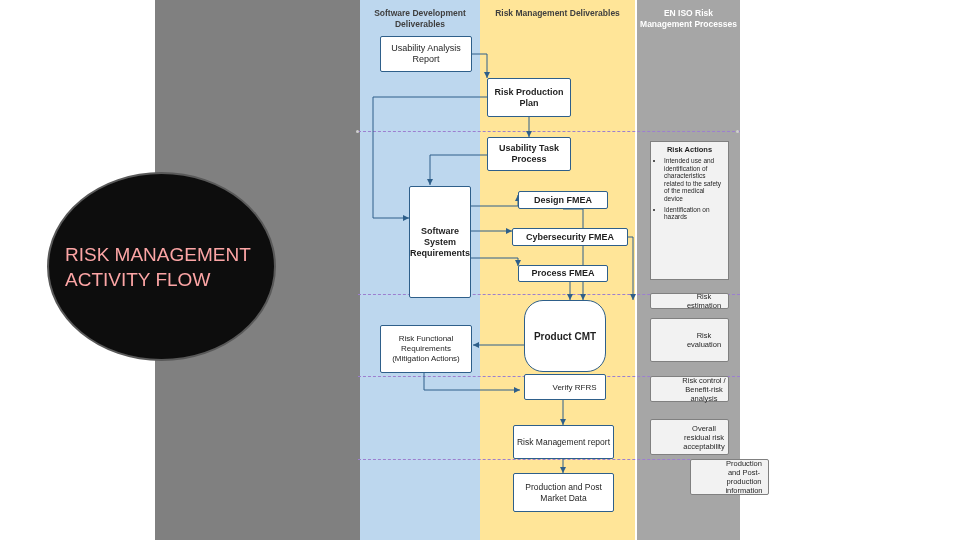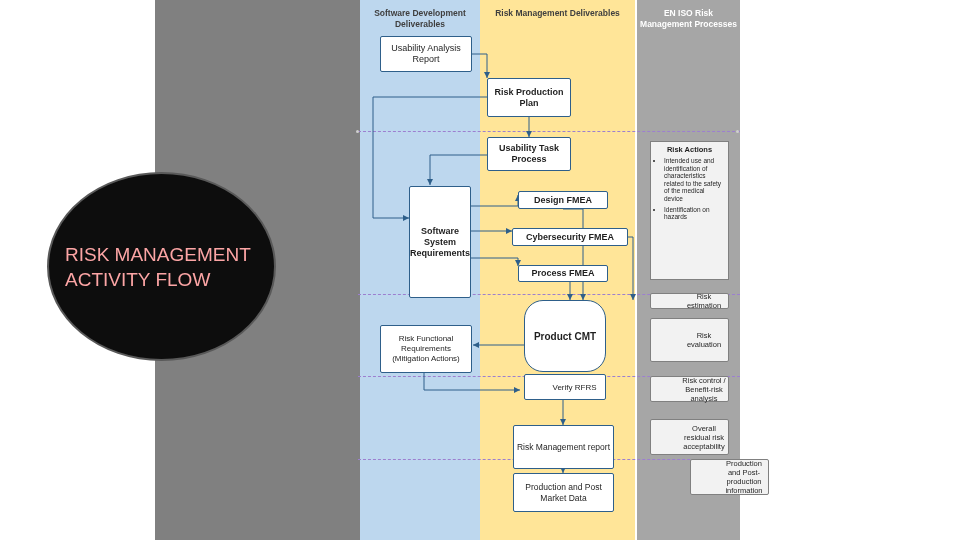--- a/index.html
+++ b/index.html
@@ -113,21 +113,21 @@
   <div class="node" style="left:409px;top:186px;width:62px;height:112px;font-weight:bold;">Software System Requirements</div>
   <div class="node" style="left:380px;top:325px;width:92px;height:48px;font-size:8px;line-height:10px;">Risk Functional Requirements (Mitigation Actions)</div>
 
   <div class="node b" style="left:487px;top:78px;width:84px;height:39px;">Risk Production Plan</div>
   <div class="node b" style="left:487px;top:137px;width:84px;height:34px;">Usability Task Process</div>
   <div class="node b" style="left:518px;top:191px;width:90px;height:18px;">Design FMEA</div>
   <div class="node b" style="left:512px;top:228px;width:116px;height:18px;">Cybersecurity FMEA</div>
   <div class="node b" style="left:518px;top:265px;width:90px;height:17px;">Process FMEA</div>
   <div class="node bigtxt" style="left:524px;top:300px;width:82px;height:72px;">Product CMT</div>
   <div class="node" style="left:524px;top:374px;width:82px;height:26px;font-size:8px;padding-left:21px;">Verify RFRS</div>
-  <div class="node" style="left:513px;top:425px;width:101px;height:44px;font-size:8.5px;">Risk Management report</div>
+  <div class="node" style="left:513px;top:425px;width:101px;height:34px;font-size:8.5px;">Risk Management report</div>
   <div class="node" style="left:513px;top:473px;width:101px;height:39px;font-size:8.5px;">Production and Post Market Data</div>
 
   <div class="riskbox" style="left:650px;top:141px;width:79px;height:139px;">
     <div class="rb-title">Risk Actions</div>
     <ul>
       <li>Intended use and identification of characteristics related to the safety of the medical device</li>
       <li>Identification on hazards</li>
     </ul>
   </div>
 

